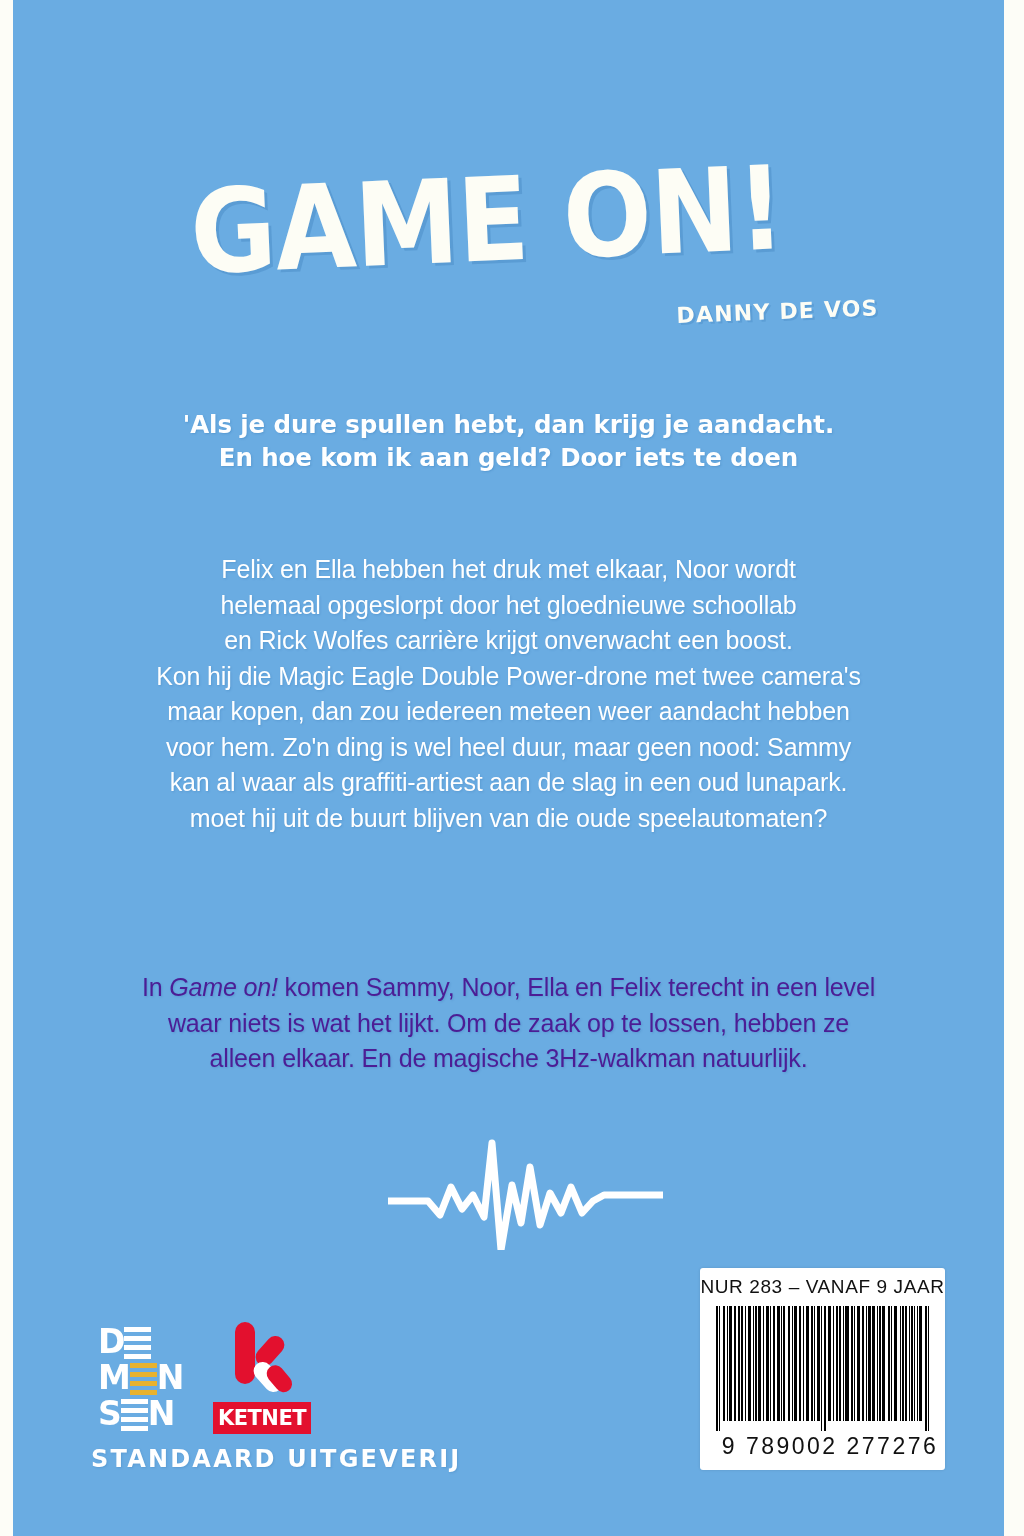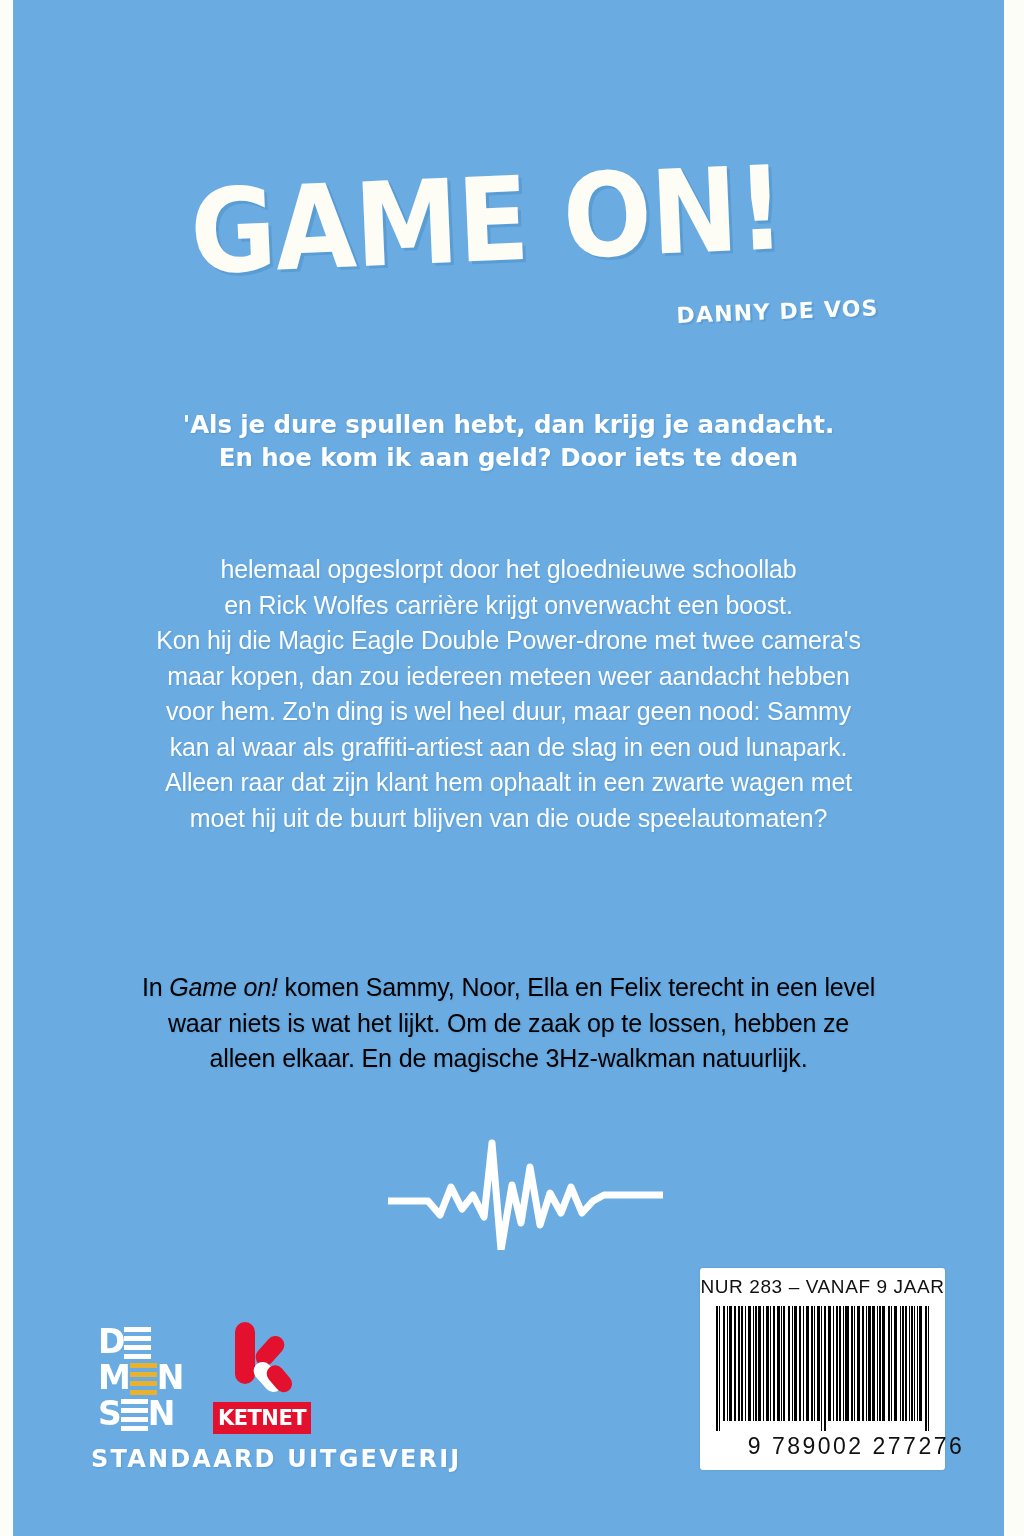--- a/index.html
+++ b/index.html
@@ -98,21 +98,21 @@
 
   #closing {
     position: absolute;
     left: 0;
     top: 970px;
     width: 991px;
     text-align: center;
     font-family: "Liberation Sans", sans-serif;
     font-size: 25px;
     line-height: 35.5px;
-    color: #000000;
+    color: #4c1d95;
     letter-spacing: -0.15px;
     text-shadow: 1px 1px 2px rgba(55,120,180,0.3);
   }
   #closing .bl { display: block; }
   #closing i { font-style: italic; }
 
   
   #waveform {
     position: absolute;
     left: 375px;
@@ -254,46 +254,45 @@
     position: absolute;
     left: 0;
     top: 165px;
     width: 260px;
     text-align: center;
     font-family: "Liberation Sans", sans-serif;
     font-size: 23px;
     letter-spacing: 2.5px;
     color: #111111;
     white-space: nowrap;
-    padding-left: 26px;
   }
 </style>
 </head>
 <body>
 
 <div id="cover">
 
   <div id="title-block">
     <div id="title-main">GAME ON!</div>
     <div id="title-author">DANNY DE VOS</div>
   </div>
 
   <div id="quote">
     <span class="ql">'Als je dure spullen hebt, dan krijg je aandacht.</span>
     <span class="ql">En hoe kom ik aan geld? Door iets te doen</span>
   </div>
 
   <div id="blurb">
+    <span class="bl">Felix en Ella hebben het druk met elkaar, Noor wordt</span>
     <span class="bl">helemaal opgeslorpt door het gloednieuwe schoollab</span>
     <span class="bl">en Rick Wolfes carrière krijgt onverwacht een boost.</span>
     <span class="bl">Kon hij die Magic Eagle Double Power-drone met twee camera's</span>
     <span class="bl">maar kopen, dan zou iedereen meteen weer aandacht hebben</span>
     <span class="bl">voor hem. Zo'n ding is wel heel duur, maar geen nood: Sammy</span>
     <span class="bl">kan al waar als graffiti-artiest aan de slag in een oud lunapark.</span>
-    <span class="bl">Alleen raar dat zijn klant hem ophaalt in een zwarte wagen met</span>
     <span class="bl">moet hij uit de buurt blijven van die oude speelautomaten?</span>
   </div>
 
   <div id="closing">
     <span class="bl"><span>In </span><i>Game on!</i><span> komen Sammy, Noor, Ella en Felix terecht in een level</span></span>
     <span class="bl">waar niets is wat het lijkt. Om de zaak op te lossen, hebben ze</span>
     <span class="bl">alleen elkaar. En de magische 3Hz-walkman natuurlijk.</span>
   </div>
 
   <div id="waveform">

